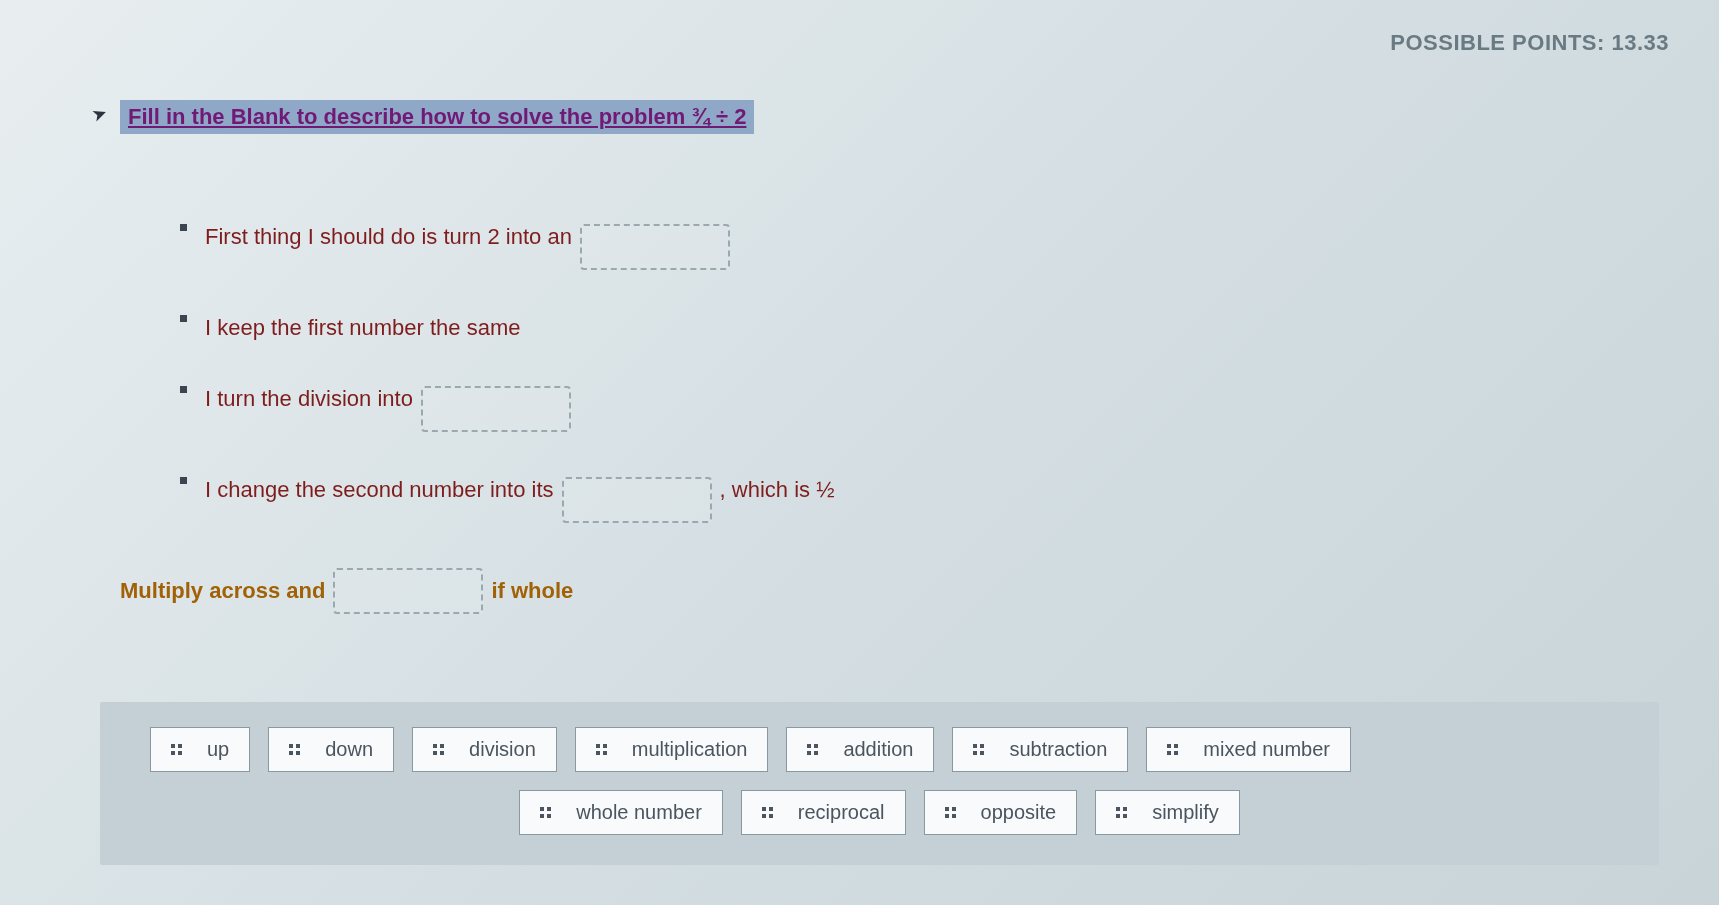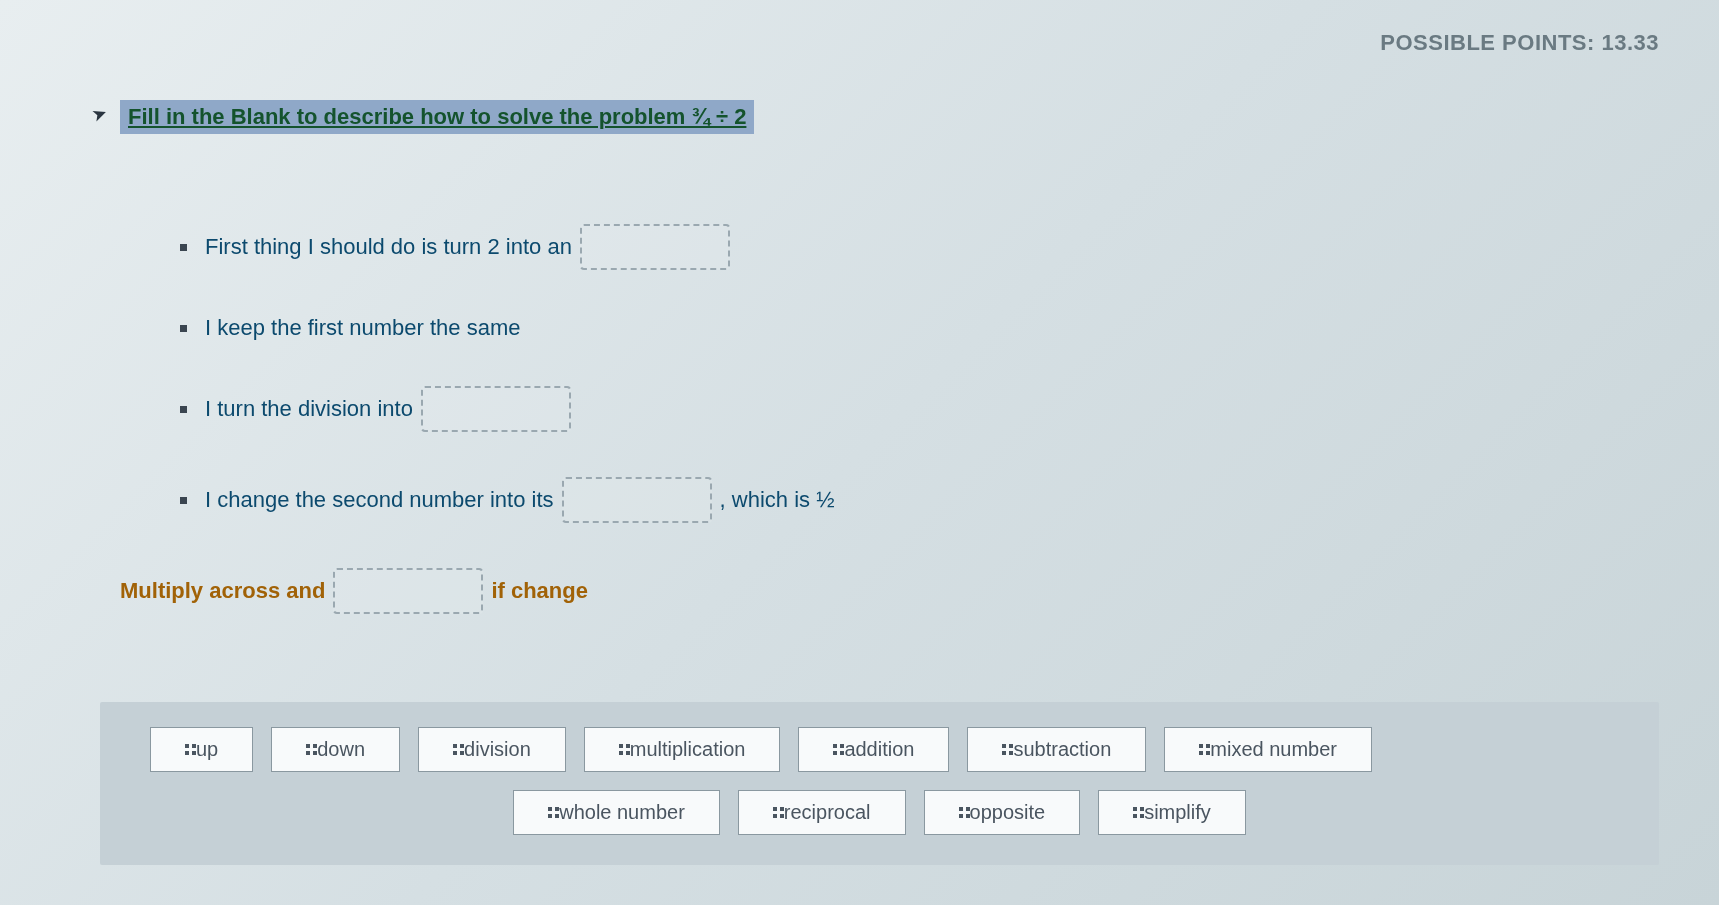--- a/index.html
+++ b/index.html
@@ -11,52 +11,52 @@
       font-family: Arial, Helvetica, sans-serif;
       background: linear-gradient(135deg, #e8eef0 0%, #d5dfe3 50%, #c8d4d8 100%);
       width: 1719px;
       height: 905px;
       position: relative;
       overflow: hidden;
     }
     .points-header {
       position: absolute;
       top: 30px;
-      right: 60px;
+      right: 50px;
       font-size: 22px;
       font-weight: bold;
       color: #6a7a82;
       letter-spacing: 0.5px;
     }
     .content-area {
       position: absolute;
       top: 100px;
       left: 120px;
       right: 80px;
     }
     .title-highlight {
       display: inline-block;
       background: #8fa8c8;
-      color: #14532d;
+      color: #701a75;
       font-weight: bold;
       font-size: 22px;
       padding: 4px 8px;
       text-decoration: underline;
       margin-bottom: 50px;
     }
     .bullet-list {
       margin-left: 60px;
       margin-top: 40px;
     }
     .bullet-item {
       display: flex;
-      align-items: center;
+      align-items: flex-start;
       margin-bottom: 45px;
       font-size: 22px;
-      color: #0c4a6e;
+      color: #7f1d1d;
       font-weight: 500;
     }
     .bullet-dot {
       width: 7px;
       height: 7px;
       background: #3a4550;
       margin-right: 18px;
       flex-shrink: 0;
     }
     .drop-zone {
@@ -96,26 +96,26 @@
     }
     .answer-row.second {
       justify-content: center;
       margin-left: 200px;
       margin-right: 200px;
       margin-bottom: 0;
     }
     .answer-tile {
       background: #f8fafb;
       border: 1px solid #8a98a0;
-      padding: 10px 34px;
+      padding: 10px 20px;
       font-size: 20px;
       color: #4a5560;
       display: flex;
       align-items: center;
-      gap: 0;
+      gap: 25px;
       cursor: grab;
       white-space: nowrap;
     }
     .drag-handle {
       display: inline-flex;
       flex-direction: column;
       gap: 3px;
     }
     .drag-handle-row {
       display: flex;
@@ -169,21 +169,21 @@
       <span class="bullet-dot"></span>
       <span>I change the second number into its</span>
       <span class="drop-zone"></span>
       <span>, which is ½</span>
     </div>
   </div>
 
   <div class="final-line">
     <span>Multiply across and</span>
     <span class="drop-zone"></span>
-    <span>if change</span>
+    <span>if whole</span>
   </div>
 </div>
 
 <div class="answer-bank">
   <div class="answer-row" id="row1">
       <div class="answer-tile">
         <span class="drag-handle">
           <span class="drag-handle-row">
             <span class="drag-dot"></span>
             <span class="drag-dot"></span>

